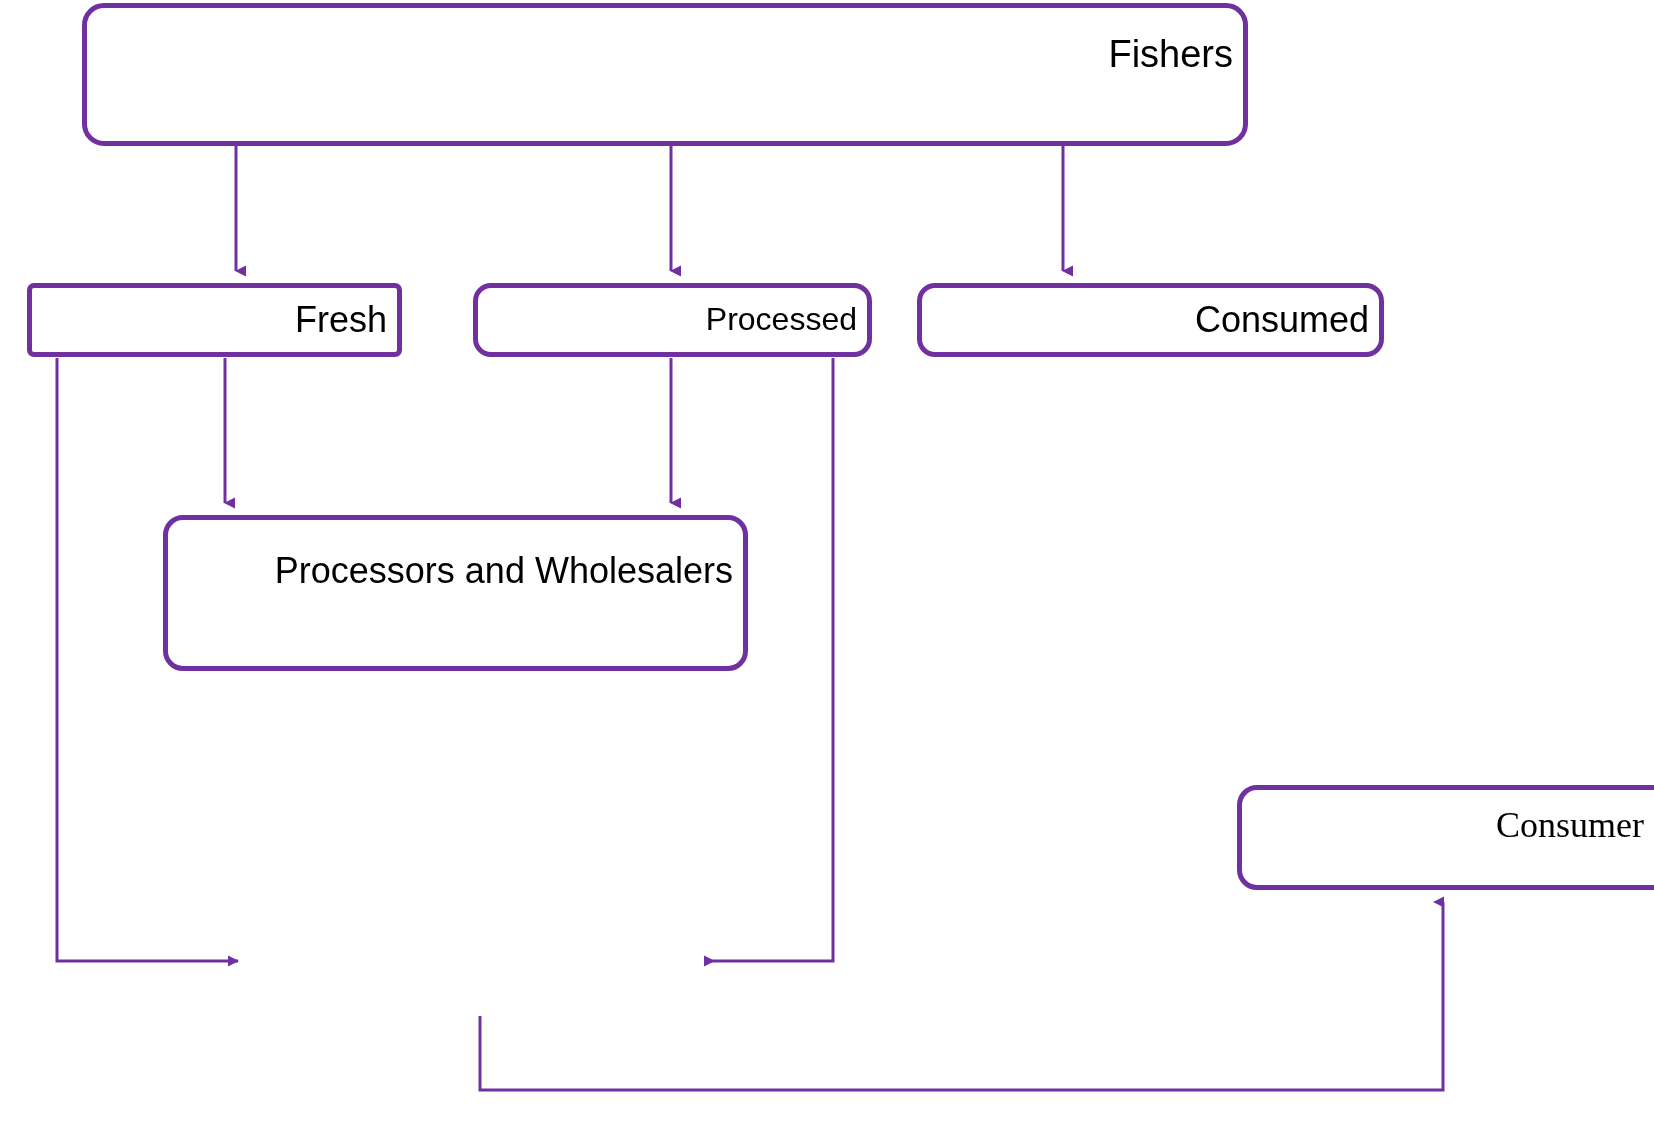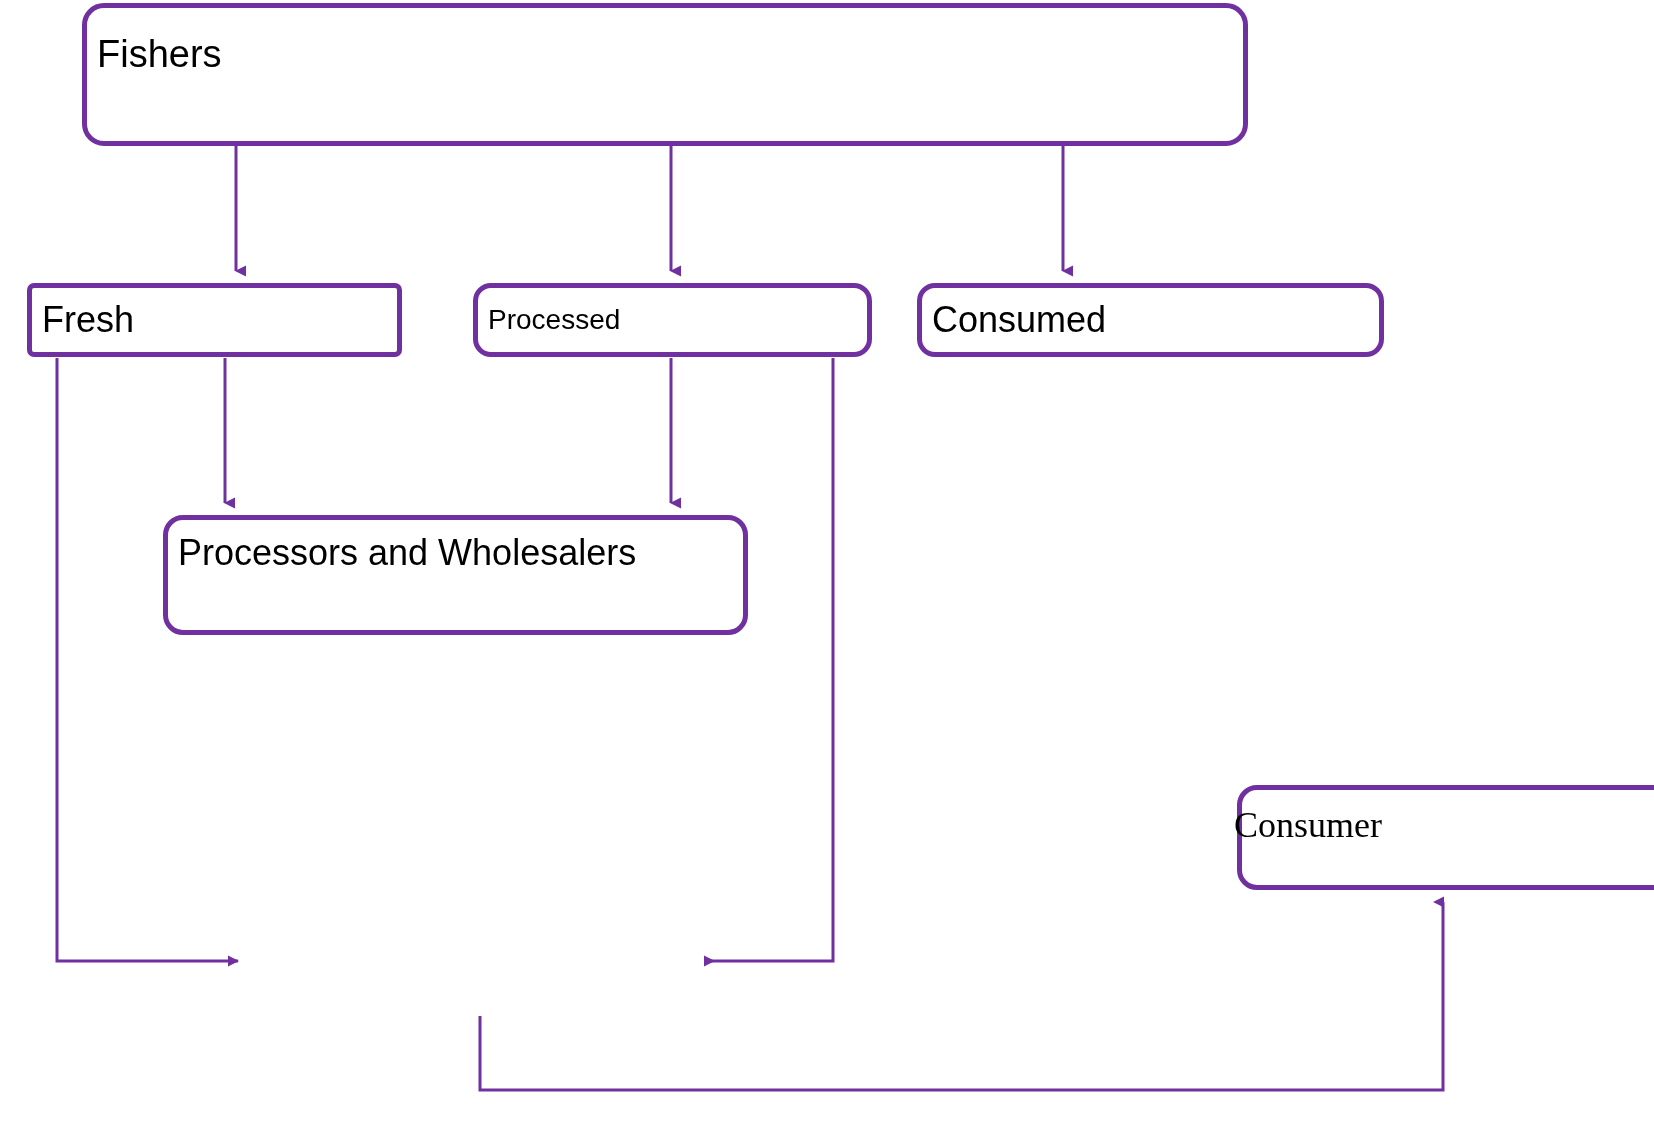--- a/index.html
+++ b/index.html
@@ -27,39 +27,39 @@
     pointer-events: none;
   }
   .node {
     position: absolute;
     box-sizing: border-box;
     border: 5px solid #7030A0;
     border-radius: 22px;
     background: #ffffff;
     display: flex;
     align-items: center;
-    justify-content: flex-start;
+    justify-content: flex-end;
     color: #000000;
     font-family: "Liberation Sans", sans-serif;
     font-weight: 400;
     line-height: 1.1;
     text-align: center;
   }
   .node-label {
     display: block;
     padding: 0 10px;
     white-space: nowrap;
   }
   
   #node-fishers      { left: 82px;   top: 3px;    width: 1166px; height: 143px; font-size: 38px; }
   #node-fishers .node-label { position: relative; top: -20px; }
   #node-fresh        { left: 27px;   top: 283px;  width: 375px;  height: 74px;  font-size: 36px; border-radius: 7px; }
-  #node-processed    { left: 473px;  top: 283px;  width: 399px;  height: 74px;  font-size: 28px; border-radius: 18px; }
+  #node-processed    { left: 473px;  top: 283px;  width: 399px;  height: 74px;  font-size: 32px; border-radius: 18px; }
   #node-consumed     { left: 917px;  top: 283px;  width: 467px;  height: 74px;  font-size: 36px; border-radius: 18px; }
-  #node-processors   { left: 163px;  top: 515px;  width: 585px;  height: 120px; font-size: 36px; border-radius: 20px; }
+  #node-processors   { left: 163px;  top: 515px;  width: 585px;  height: 156px; font-size: 36px; border-radius: 20px; }
   #node-processors .node-label { position: relative; top: -22px; }
   #node-retailers    { left: 250px;  top: 907px;  width: 443px;  height: 108px; font-size: 36px; border-radius: 20px; }
   #node-retailers .node-label { position: relative; top: -14px; }
   #node-consumer     { left: 1237px; top: 785px;  width: 440px;  height: 105px; font-size: 36px; border-radius: 20px; }
   #node-consumer .node-label { position: relative; top: -12px; left: -18px; font-family: Liberation Serif, serif; }
 </style>
 </head>
 <body>
 
 <div id="canvas">

